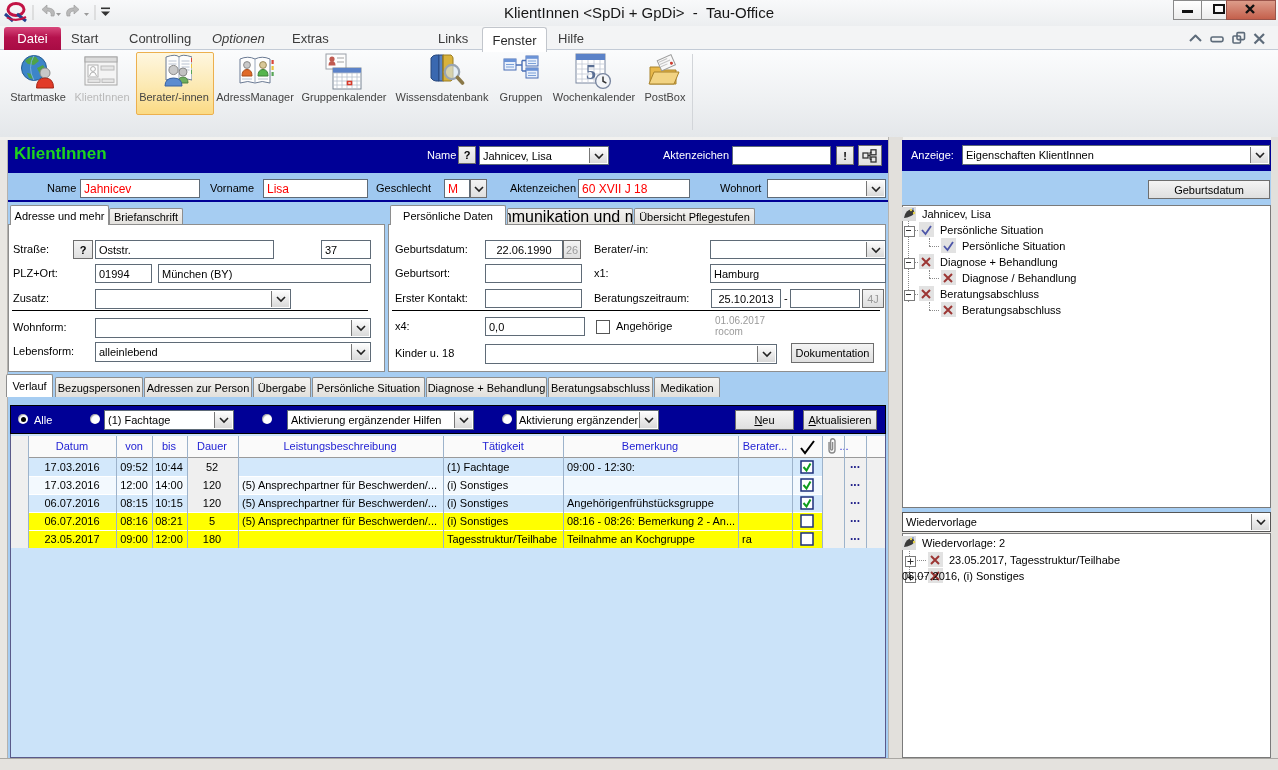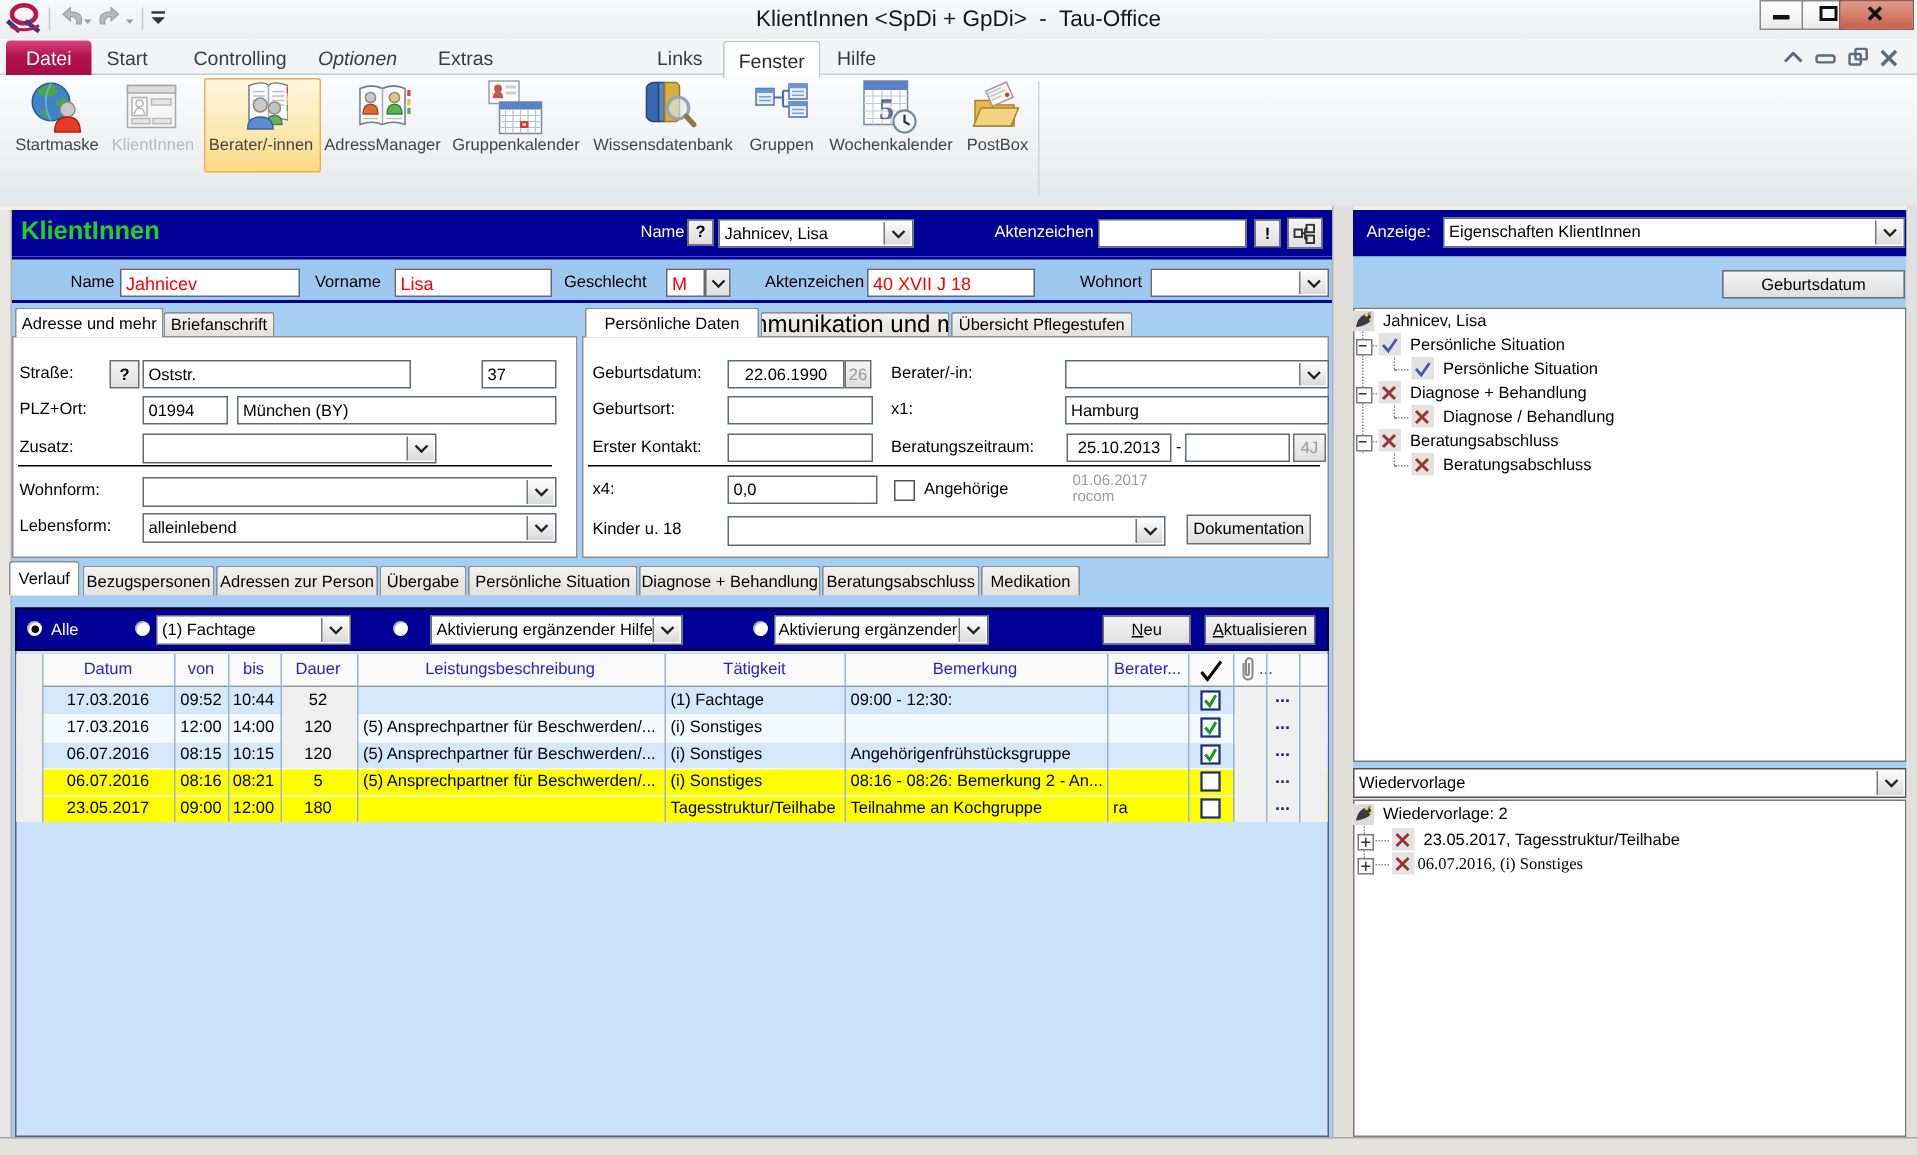--- a/index.html
+++ b/index.html
@@ -251,21 +251,21 @@
 <div class="lbl" style="left:210px;top:182px;">Vorname</div>
 <div class="fld red" style="left:263px;top:179px;width:105px;height:19px;font-size:12px;">Lisa</div>
 <div class="lbl" style="left:376px;top:182px;">Geschlecht</div>
 <div class="fld red" style="left:444px;top:179px;width:26px;height:19px;font-size:12px;">M</div>
 <div class="btn" style="left:470px;top:179px;width:17px;height:19px;">
   <svg width="10" height="8">
       <path d="M1 2 l4 4 4-4" stroke="#222" stroke-width="1.6" fill="none"></path>
     </svg>
   </div>
 <div class="lbl" style="left:510px;top:182px;">Aktenzeichen</div>
-<div class="fld red" style="left:578px;top:179px;width:112px;height:19px;font-size:12px;">40 XVII J 18</div>
+<div class="fld red" style="left:578px;top:179px;width:112px;height:19px;font-size:12px;">60 XVII J 18</div>
 <div class="lbl" style="left:720px;top:182px;">Wohnort</div>
 <div class="fld" style="left:767px;top:179px;width:119px;height:19px;">
   <div class="combo-arr">
       <svg width="10" height="8">
         <path d="M1 2 l4 4 4-4" stroke="#222" stroke-width="1.6" fill="none"></path>
       </svg>
     </div>
 </div>
 
 <div class="ab" style="left:8px;top:202px;width:880px;height:556px;background:#a6cdf2;z-index:-1;"></div>
@@ -372,21 +372,21 @@
   <div class="radio on" style="left:18px;top:414px;"></div>
   <div class="lbl wt" style="left:34px;top:414px;">Alle</div>
   <div class="radio" style="left:90px;top:414px;"></div>
   <div class="fld" style="left:104px;top:410px;width:130px;height:20px;">(1) Fachtage
     <div class="combo-arr">
         <svg width="10" height="8">
           <path d="M1 2 l4 4 4-4" stroke="#222" stroke-width="1.6" fill="none"></path>
         </svg>
       </div></div>
   <div class="radio" style="left:262px;top:414px;"></div>
-  <div class="fld" style="left:287px;top:410px;width:168px;height:20px;">Aktivierung ergänzender Hilfen
+  <div class="fld" style="left:287px;top:410px;width:187px;height:20px;">Aktivierung ergänzender Hilfen
     <div class="combo-arr">
         <svg width="10" height="8">
           <path d="M1 2 l4 4 4-4" stroke="#222" stroke-width="1.6" fill="none"></path>
         </svg>
       </div></div>
   <div class="radio" style="left:502px;top:414px;"></div>
   <div class="fld" style="left:516px;top:410px;width:143px;height:20px;overflow:hidden;padding:0 2px;">Aktivierung ergänzender I
     <div class="combo-arr">
         <svg width="10" height="8">
           <path d="M1 2 l4 4 4-4" stroke="#222" stroke-width="1.6" fill="none"></path>
@@ -620,18 +620,18 @@
       </svg>
     <div class="ab" style="left:949px;top:554px;">23.05.2017, Tagesstruktur/Teilhabe</div>
     <div class="ab" style="left:905px;top:572px;width:9px;height:9px;background:#fff;border:1px solid #7a7a7a;"></div>
     <svg class="ab" style="left:905px;top:572px" width="11" height="11">
         <path d="M2.5 5.5 h6 M5.5 2.5 v6" stroke="#333" stroke-width="1"></path>
       </svg>
     <div class="ab" style="left:928px;top:568px;width:15px;height:15px;background:#e2e2e2;"></div>
     <svg class="ab" style="left:928px;top:568px" width="15" height="15">
         <path d="M3 4 l8 8 M11 4 l-8 8" stroke="#9c3634" stroke-width="2" fill="none"></path>
       </svg>
-    <div class="ab" style="left:945px;top:570px;font-family:Liberation Serif, serif;">06.07.2016, (i) Sonstiges</div>
+    <div class="ab" style="left:902px;top:570px;">06.07.2016, (i) Sonstiges</div>
   </div>
   <div class="ab" style="left:1271px;top:137px;width:7px;height:621px;background:#e2e0dc;"></div>
 </div>
 
 <div class="ab" style="left:0;top:758px;width:1278px;height:12px;background:#e4e2de;border-top:1px solid #a9a7a3;"></div>
 
 </body></html>

